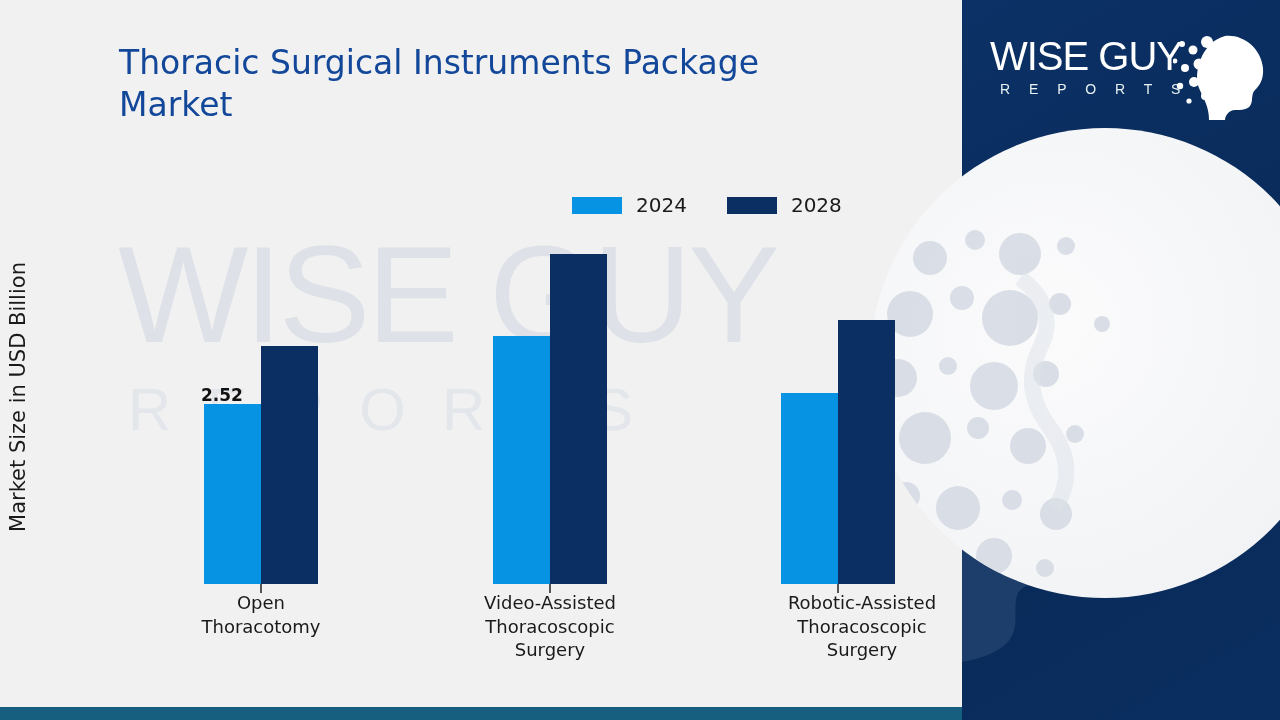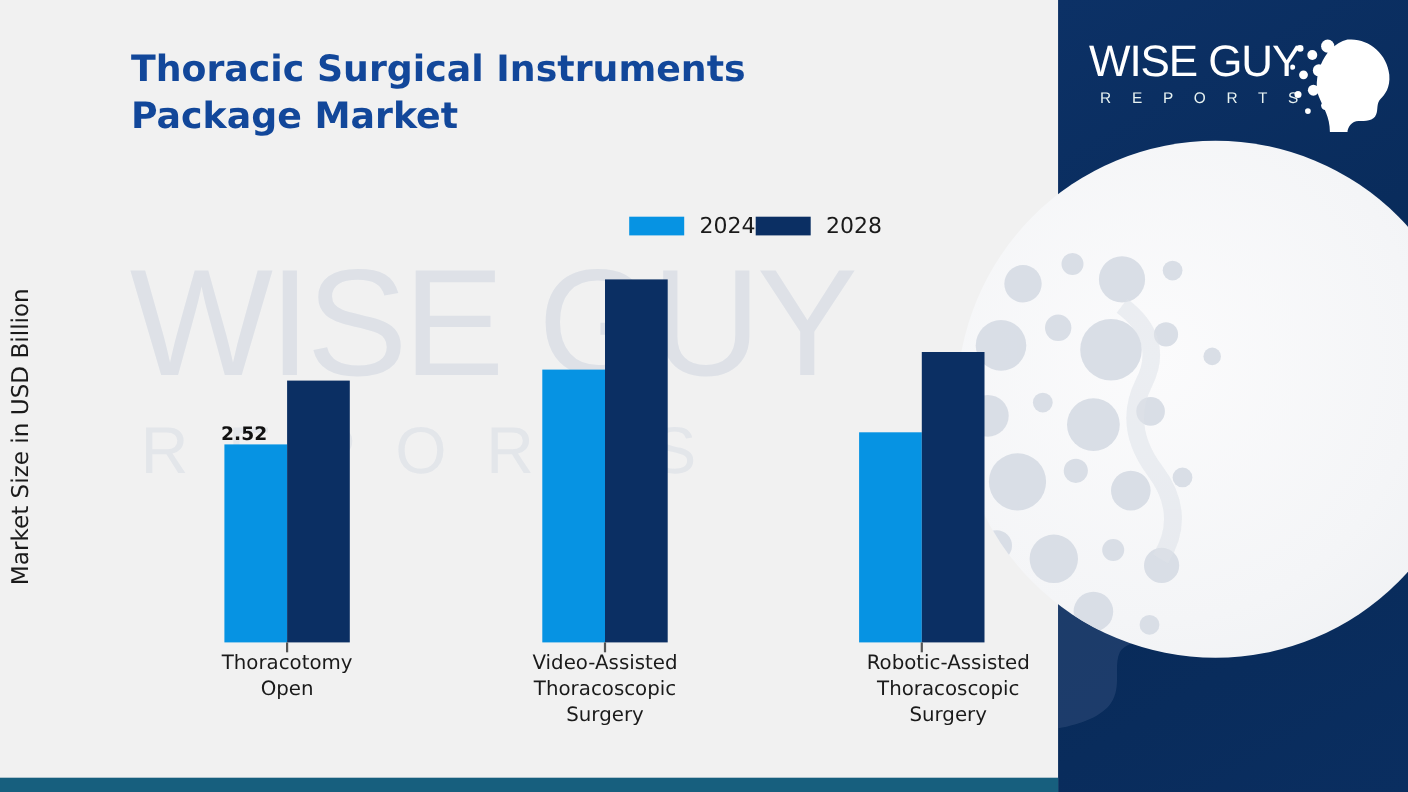--- a/index.html
+++ b/index.html
@@ -44,41 +44,41 @@
     position:absolute; left:10px; top:47px;
     font-size:14px; letter-spacing:7.5px; color:#E8F3F2;
     font-family:"Liberation Sans", sans-serif; white-space:nowrap;
   }
   #logo-head{ position:absolute; left:183px; top:-6px; width:96px; height:96px; }
 
   
   #chart-title{
     position:absolute; left:119px; top:42px; width:700px;
     font-family:"DejaVu Sans", sans-serif;
-    font-size:33px; line-height:42px; color:#12479A; font-weight:700;
+    font-size:33px; line-height:42px; color:#12479A; font-weight:400;
   }
 
   
   #watermark{
     position:absolute; left:100px; top:215px; width:860px; height:280px;
     z-index:1; pointer-events:none; user-select:none;
   }
   #wm-line1{
     position:absolute; left:18px; top:0;
     font-family:"Liberation Sans", sans-serif;
     font-size:138px; letter-spacing:-4px; color:#DBDFE6; opacity:.85; white-space:nowrap;
   }
   #wm-line2{
     position:absolute; left:28px; top:160px;
     font-family:"Liberation Sans", sans-serif;
     font-size:60px; letter-spacing:36px; color:#E2E5EA; opacity:.9; white-space:nowrap;
   }
 
   
-  #legend{ position:absolute; left:572px; top:192px; height:26px; z-index:5; display:flex; align-items:center; }
+  #legend{ position:absolute; left:572px; top:192px; height:26px; z-index:5; display:flex; align-items:center; gap:40px; }
   .legend-item{ display:flex; align-items:center; gap:14px; }
   .legend-swatch{ width:50px; height:17px; display:block; }
   .legend-label{ font-size:20px; color:#1A1A1A; font-family:"DejaVu Sans", sans-serif; }
 
   
   #plot{ position:absolute; left:0; top:0; width:962px; height:720px; z-index:4; }
   #y-axis-title{
     position:absolute; left:-197px; top:385px; width:430px;
     transform:rotate(-90deg);
     font-size:21px; color:#1A1A1A; text-align:center;
@@ -197,22 +197,22 @@
 </div>
 
 <div id="plot">
   <div id="y-axis-title">Market Size in USD Billion</div>
 
   <div class="bar s2024" style="left:204px; width:57px; height:180px;"></div>
   <div class="bar s2032" style="left:261px; width:57px; height:238px;"></div>
   <div class="bar-label" style="left:201px; top:385px;">2.52</div>
   <div class="tick" style="left:260px;"></div>
   <div class="cat-label" style="left:151px;">
+    <div>Open</div>
     <div>Thoracotomy</div>
-    <div>Open</div>
   </div>
 
   <div class="bar s2024" style="left:493px; width:57px; height:248px;"></div>
   <div class="bar s2032" style="left:550px; width:57px; height:330px;"></div>
   <div class="tick" style="left:549px;"></div>
   <div class="cat-label" style="left:440px;">
     <div>Video-Assisted</div>
     <div>Thoracoscopic</div>
     <div>Surgery</div>
   </div>

